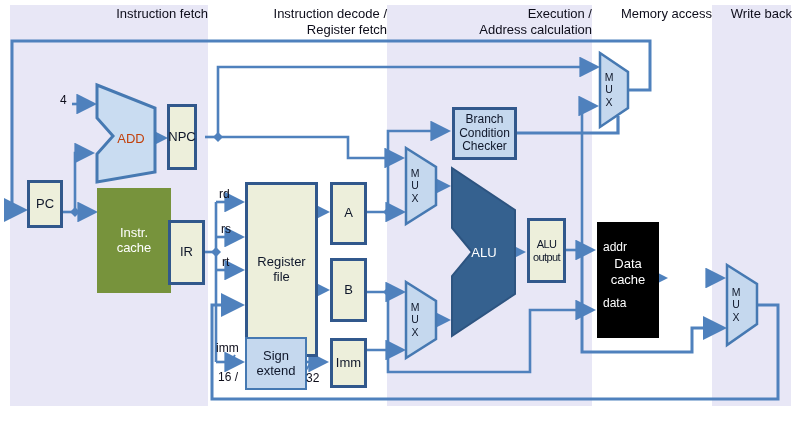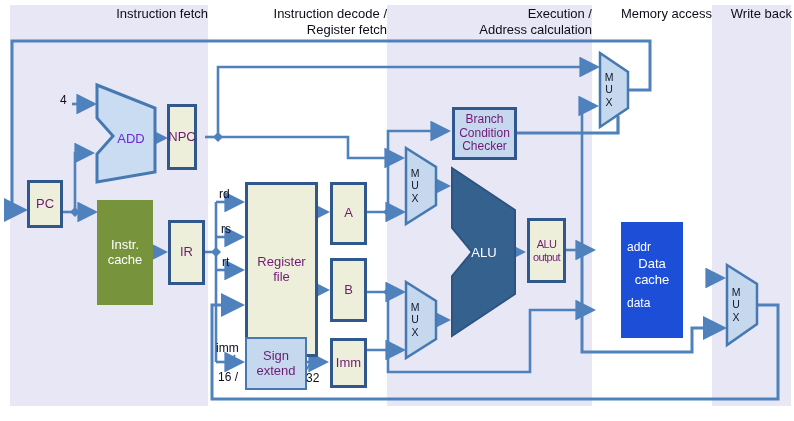--- a/index.html
+++ b/index.html
@@ -4,34 +4,34 @@
 <style>
   html,body{margin:0;padding:0;background:#ffffff;}
   #stage{position:relative;width:794px;height:421px;background:#ffffff;overflow:hidden;
          font-family:"Liberation Sans",sans-serif;color:#111;}
   .band{position:absolute;top:5px;height:401px;background:#e8e7f6;}
   .hdr{position:absolute;top:6px;font-size:13px;line-height:1.25;text-align:right;
        white-space:pre-line;color:#0d0d1a;}
   #wires{position:absolute;left:0;top:0;}
   .box{position:absolute;box-sizing:border-box;border:3px solid #31588c;background:#edefdb;
        display:flex;align-items:center;justify-content:center;text-align:center;
-       font-size:13px;line-height:1.15;white-space:pre-line;color:#701a75;}
+       font-size:13px;line-height:1.15;white-space:pre-line;color:#0f172a;}
   .box.blue{background:#c5d8ee;border-color:#31588c;}
   .box.blue.thin{border-width:2.5px;border-color:#4679b2;}
   .box.green{background:#77933c;border:none;color:#ffffff;}
   .box.small{font-size:12px;}
   .box.tight{font-size:11px;letter-spacing:-0.6px;}
-  .dcwrap{position:absolute;box-sizing:border-box;background:#1d4ed8;color:#fff;margin-left:24px;}
+  .dcwrap{position:absolute;box-sizing:border-box;background:#000000;color:#fff;}
   .dcwrap .port{position:absolute;left:6px;font-size:12px;}
   .dcwrap .dclabel{position:absolute;left:0;width:100%;text-align:center;font-size:13px;
                    line-height:1.25;white-space:pre-line;top:34px;}
   .lbl{position:absolute;font-size:12px;color:#0d0d1a;white-space:nowrap;}
   .muxlbl{position:absolute;width:16px;text-align:center;font-size:10.5px;line-height:1.18;
           white-space:pre-line;color:#10182b;}
-  .shapelbl{position:absolute;text-align:center;font-size:13px;color:#6d28d9;}
+  .shapelbl{position:absolute;text-align:center;font-size:13px;color:#c2410c;}
   .shapelbl.white{color:#ffffff;}
 </style>
 </head>
 <body>
 
 <div id="stage">
 
   <div class="band" style="left:10px;width:198px;"></div>
   <div class="band" style="left:387px;width:205px;"></div>
   <div class="band" style="left:712px;width:79px;"></div>
@@ -119,21 +119,21 @@
 
     <polygon points="452,168 515,210 515,294 452,336 452,276 472,252 452,228" fill="#35618f" stroke="#2d5480" stroke-width="2"></polygon>
 
     <polygon points="406,148 436,167 436,205 406,224" fill="#c5d8ee" stroke="#4679b2" stroke-width="2.5"></polygon>
     <polygon points="406,282 436,301 436,339 406,358" fill="#c5d8ee" stroke="#4679b2" stroke-width="2.5"></polygon>
     <polygon points="600,53 628,72 628,108 600,127" fill="#c5d8ee" stroke="#4679b2" stroke-width="2.5"></polygon>
     <polygon points="727,265 757,284 757,324 727,345" fill="#c5d8ee" stroke="#4679b2" stroke-width="2.5"></polygon>
   </svg>
 
   <div class="box" style="left:27px;top:180px;width:36px;height:48px;">PC</div>
-  <div class="box green" style="left:97px;top:200px;width:56px;height:105px;">Instr.
+  <div class="box green" style="left:97px;top:188px;width:74px;height:105px;">Instr.
 cache</div>
   <div class="box" style="left:167px;top:104px;width:30px;height:66px;">NPC</div>
   <div class="box" style="left:168px;top:220px;width:37px;height:65px;">IR</div>
   <div class="box" style="left:245px;top:182px;width:73px;height:175px;">Register
 file</div>
   <div class="box" style="left:330px;top:182px;width:37px;height:63px;">A</div>
   <div class="box" style="left:330px;top:258px;width:37px;height:64px;">B</div>
   <div class="box blue thin" style="left:245px;top:337px;width:62px;height:53px;">Sign
 extend</div>
   <div class="box" style="left:330px;top:338px;width:37px;height:50px;">Imm</div>

